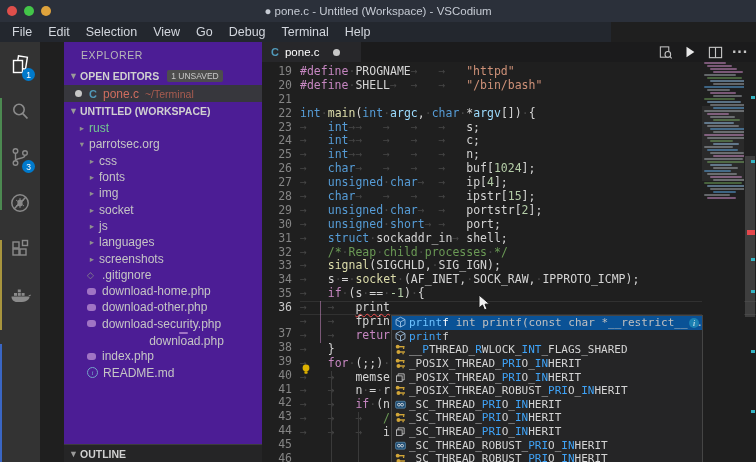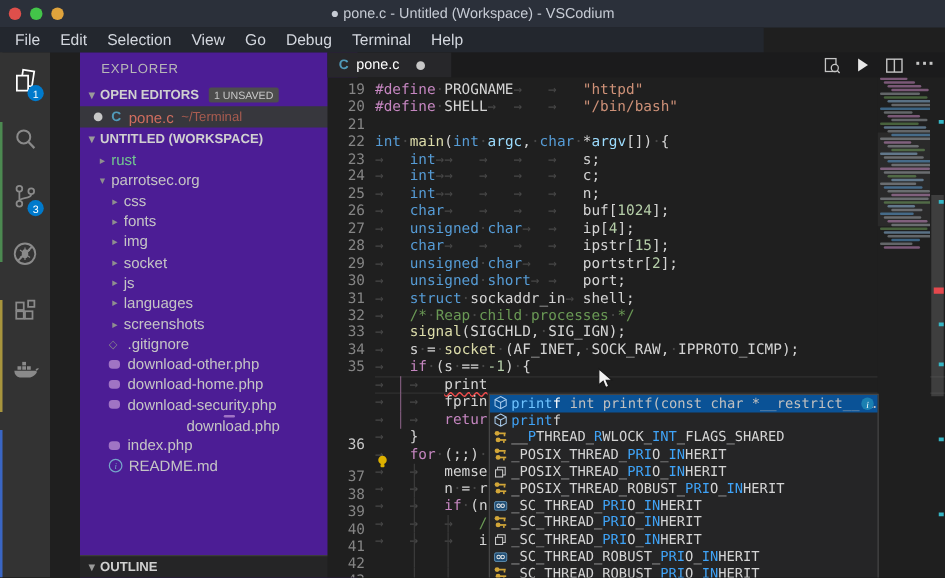--- a/index.html
+++ b/index.html
@@ -214,25 +214,25 @@
       <div class="tree-row" style="padding-left: 23px;">
         <span class="tree-arrow">▸</span>
         <span>screenshots</span>
       </div>
       <div class="tree-row" style="padding-left: 23px;">
         <span class="diamond-icon">◇</span>
         <span>.gitignore</span>
       </div>
       <div class="tree-row" style="padding-left: 23px;">
         <span class="php-icon"></span>
+        <span>download-home.php</span>
+      </div>
+      <div class="tree-row" style="padding-left: 23px;">
+        <span class="php-icon"></span>
         <span>download-other.php</span>
-      </div>
-      <div class="tree-row" style="padding-left: 23px;">
-        <span class="php-icon"></span>
-        <span>download-home.php</span>
       </div>
       <div class="tree-row" style="padding-left: 23px;">
         <span class="php-icon"></span>
         <span>download-security.php</span>
       </div>
       <div class="tree-row" style="padding-left: 23px; flex-direction: column;">
         <span class="php-icon"></span>
         <span>download.php</span>
       </div>
       <div class="tree-row" style="padding-left: 23px;">
@@ -291,21 +291,21 @@
       <div style="height: 13.9px;">26</div>
       <div style="height: 13.9px;">27</div>
       <div style="height: 13.9px;">28</div>
       <div style="height: 13.9px;">29</div>
       <div style="height: 13.9px;">30</div>
       <div style="height: 13.9px;">31</div>
       <div style="height: 13.9px;">32</div>
       <div style="height: 13.9px;">33</div>
       <div style="height: 13.9px;">34</div>
       <div style="height: 13.9px;">35</div>
-      <div class="cur" style="height: 13.9px; margin-top: 48px;">36</div>
+      <div class="cur" style="height: 13.9px;">36</div>
       <div style="height: 13.9px; margin-top: 12px;">37</div>
       <div style="height: 13.9px;">38</div>
       <div style="height: 13.9px;">39</div>
       <div style="height: 13.9px;">40</div>
       <div style="height: 13.9px;">41</div>
       <div style="height: 13.9px;">42</div>
       <div style="height: 13.9px;">43</div>
       <div style="height: 13.9px; text-align: right;">44</div>
       <div style="height: 13.9px;">45</div>
       <div style="height: 13.9px;">46</div>

